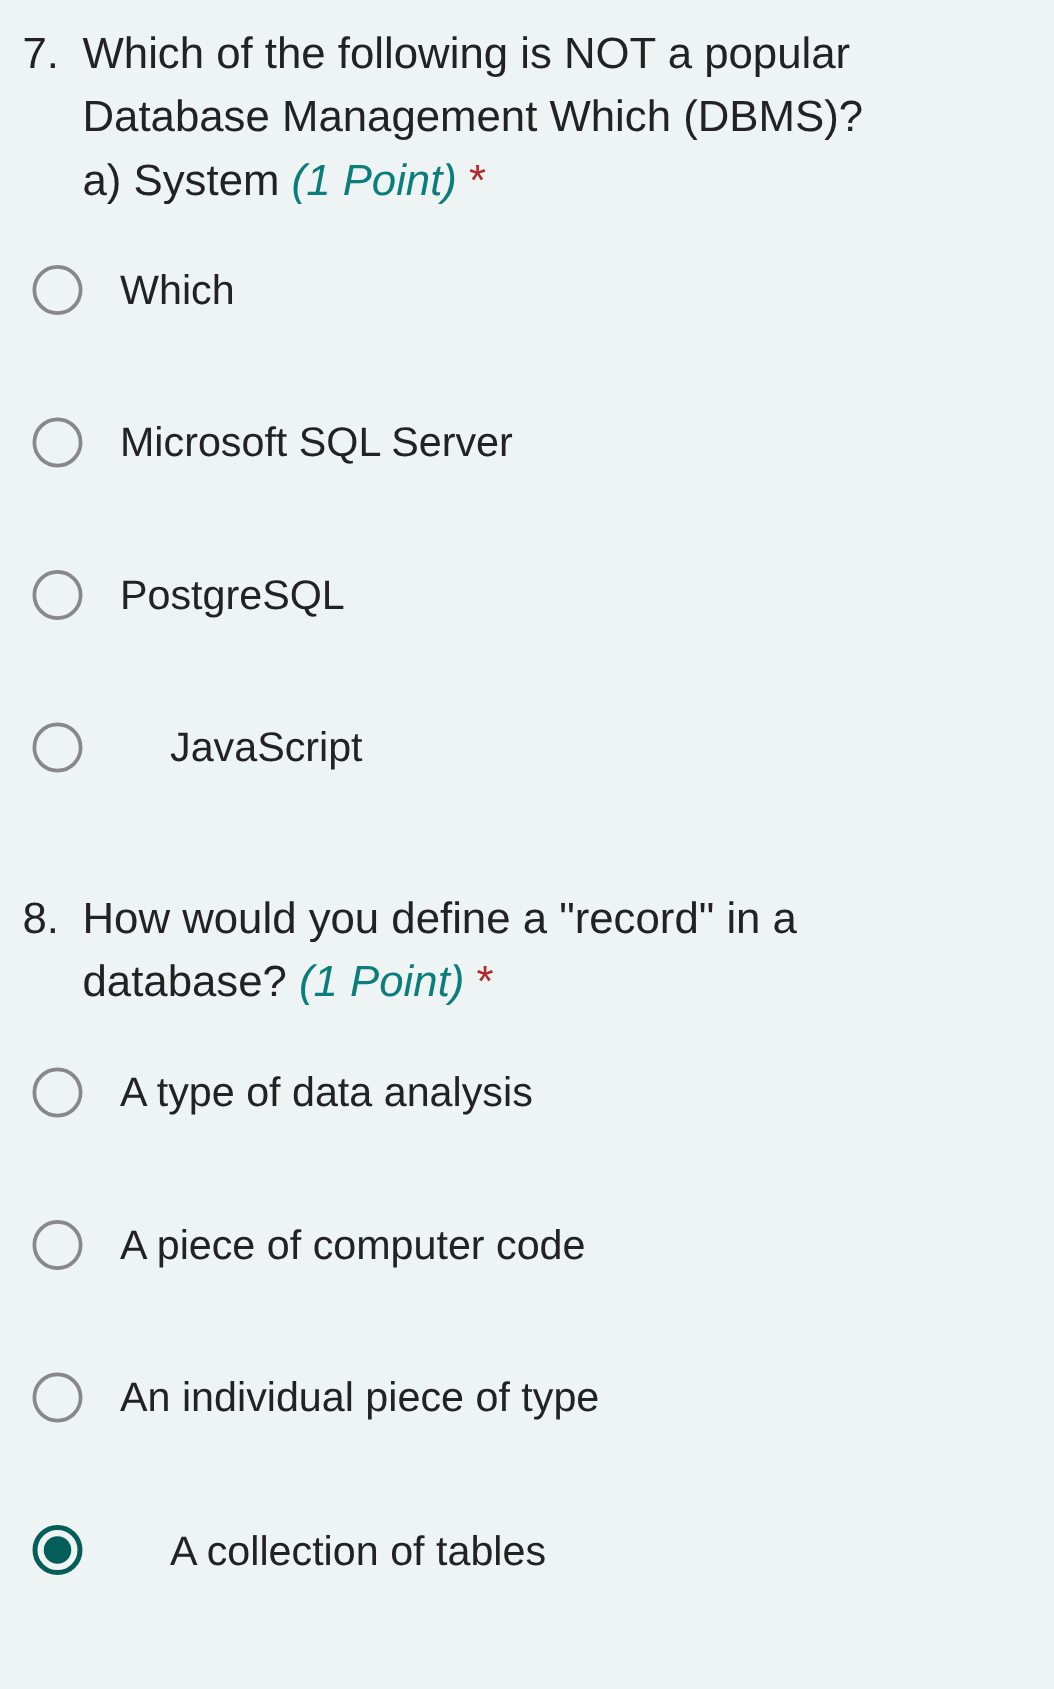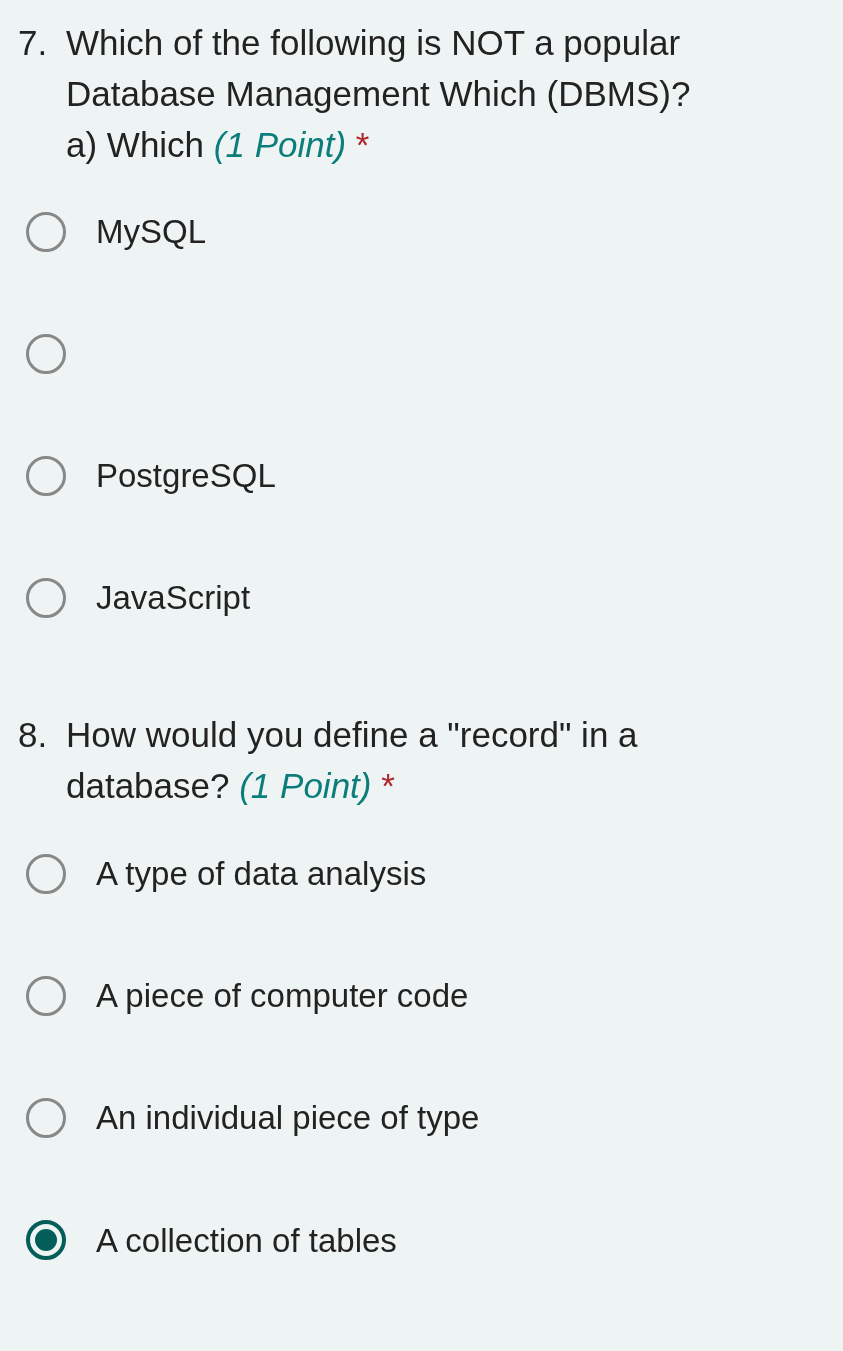--- a/index.html
+++ b/index.html
@@ -42,21 +42,21 @@
   }
   .options {
     padding-left: 8px;
   }
   .option {
     display: flex;
     align-items: center;
     margin-bottom: 82px;
     cursor: pointer;
   }
-  .option:last-child { margin-bottom: 0; }
+  .option:last-child { margin-bottom: 0; gap: 40px; }
   .radio {
     width: 40px;
     height: 40px;
     border: 3px solid #888;
     border-radius: 50%;
     margin-right: 30px;
     flex: 0 0 auto;
     position: relative;
     background: transparent;
   }
@@ -82,30 +82,31 @@
 <body>
 
 <div class="page">
 
   <div class="question-block">
     <div class="q-header">
       <div class="q-num">7.</div>
       <div class="q-text">
         <span>Which of the following is NOT a popular</span><br>
         <span>Database Management Which (DBMS)?</span><br>
-        <span>a) Which </span><span class="points">(1 Point)</span> <span class="req">*</span>
+        <span>a) System </span><span class="points">(1 Point)</span> <span class="req">*</span>
       </div>
     </div>
     <div class="options">
       <div class="option">
         <span class="radio"></span>
-        <span class="opt-label">MySQL</span>
+        <span class="opt-label">Which</span>
       </div>
       <div class="option">
         <span class="radio"></span>
+        <span class="opt-label">Microsoft SQL Server</span>
       </div>
       <div class="option">
         <span class="radio"></span>
         <span class="opt-label">PostgreSQL</span>
       </div>
       <div class="option">
         <span class="radio"></span>
         <span class="opt-label">JavaScript</span>
       </div>
     </div>

